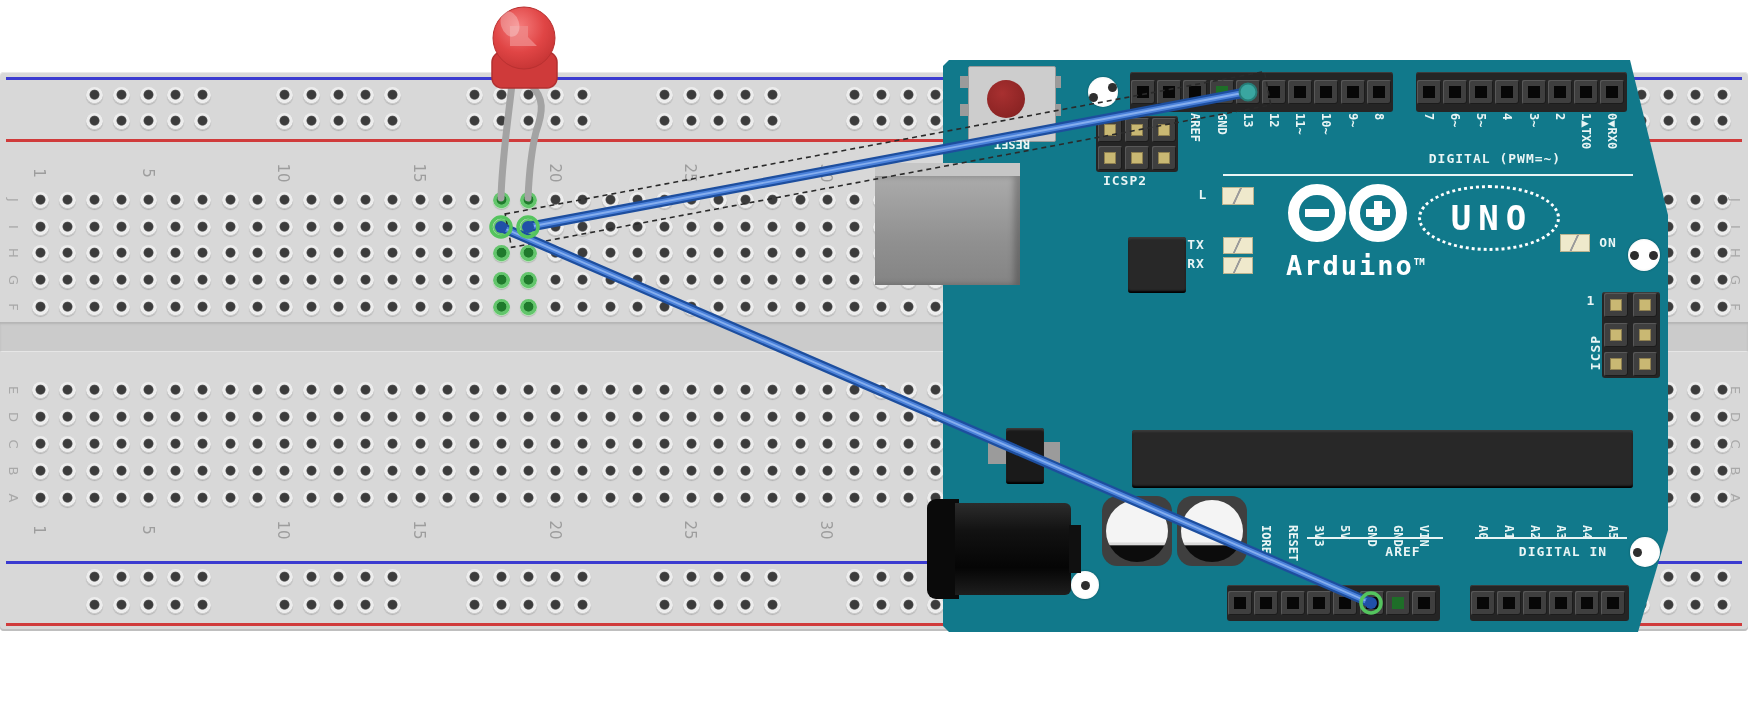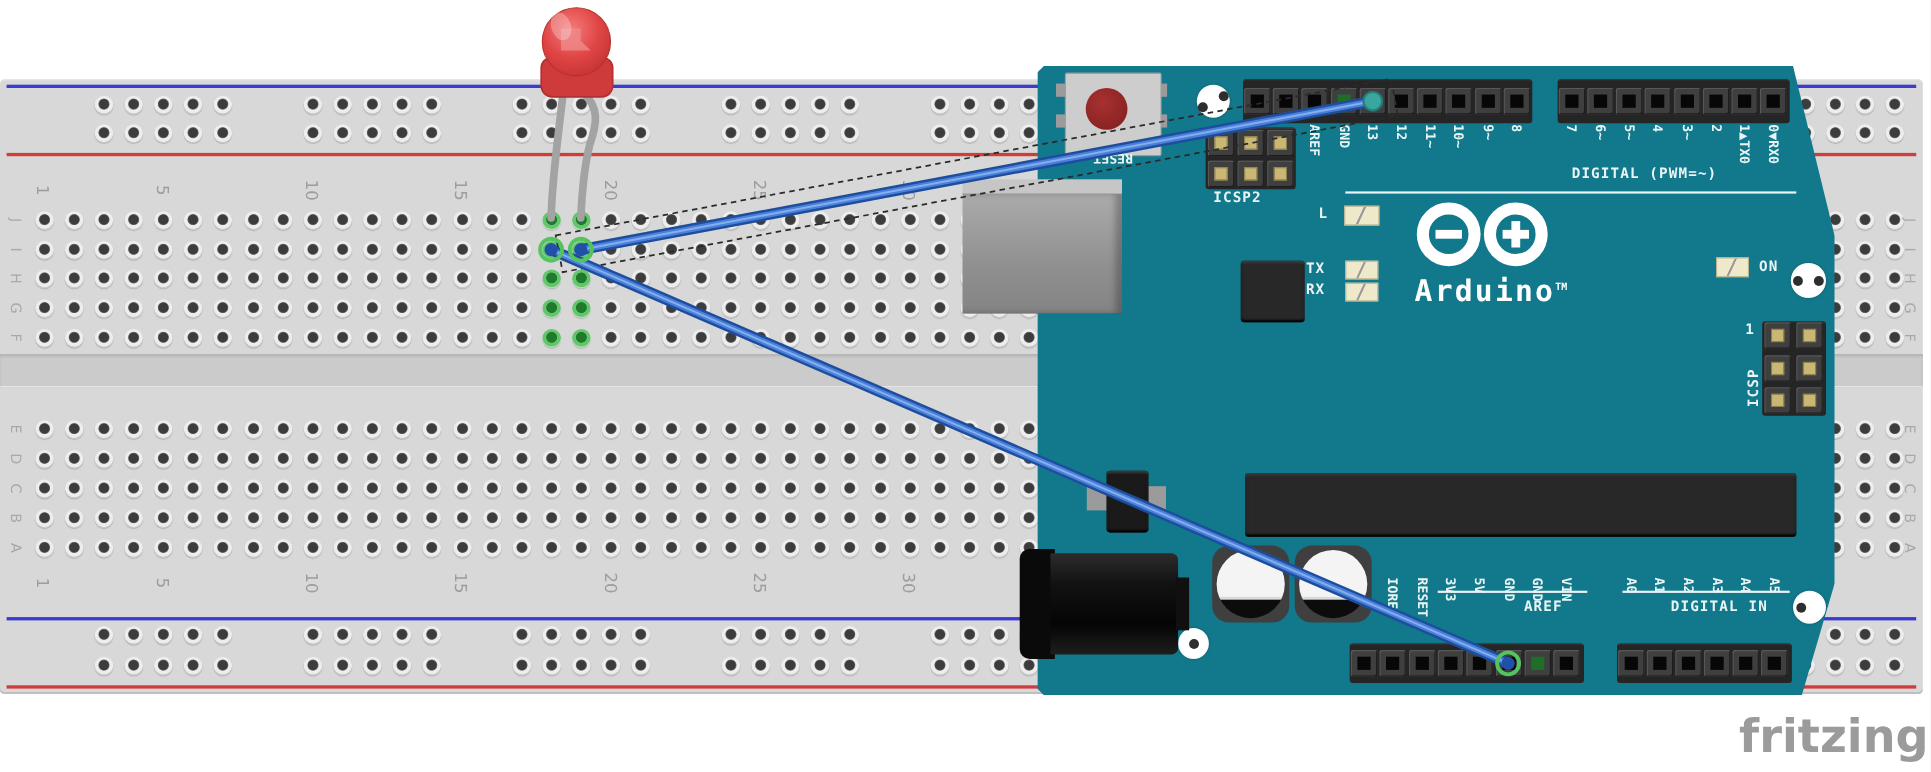--- a/index.html
+++ b/index.html
@@ -981,20 +981,23 @@
     <div class="ledbox" style="left:280px;top:197px;width:28px;height:15px;"></div>
     <div class="ledbox" style="left:617px;top:174px;width:28px;height:16px;"></div>
     <div class="caption" style="left:648px;top:175px;width:34px;">ON</div>
 
     <div class="ring" style="left:345px;top:124px;"></div>
     <div class="ring" style="left:406px;top:124px;"></div>
     <div style="position:absolute;left:362px;top:149px;width:24px;height:8px;background:#fff;"></div>
     <div style="position:absolute;left:423px;top:149px;width:24px;height:8px;background:#fff;"></div>
     <div style="position:absolute;left:431px;top:141px;width:8px;height:24px;background:#fff;"></div>
     <div id="brand" style="left:343px;top:190px;"><span>Arduino</span><sup>TM</sup></div>
+    <div id="uno-oval" style="left:475px;top:125px;width:136px;height:60px;">
+      <span id="uno-text">UNO</span>
+    </div>
 
     <div class="chip" style="left:185px;top:177px;width:58px;height:56px;"></div>
     <div class="chip" style="left:189px;top:370px;width:501px;height:58px;"></div>
 
     <div class="tab" style="left:45px;top:382px;width:72px;height:22px;"></div>
     <div class="chip" style="left:63px;top:368px;width:38px;height:56px;background:#1a1a1a;"></div>
 
     <div class="cap-oct" style="left:159px;top:436px;">
         <div class="cap-top"></div>
       </div>
@@ -1207,14 +1210,13 @@
 
     <circle cx="501" cy="227" r="10" fill="none" stroke="#54c45e" stroke-width="3.5"></circle>
     <circle cx="501" cy="227" r="6" fill="#2050a8"></circle>
     <circle cx="528" cy="227" r="10" fill="none" stroke="#54c45e" stroke-width="3.5"></circle>
     <circle cx="528" cy="227" r="6" fill="#2050a8"></circle>
     <circle cx="1371" cy="603" r="10" fill="none" stroke="#54c45e" stroke-width="3.5"></circle>
     <circle cx="1371" cy="603" r="6" fill="#2050a8"></circle>
     <circle cx="1248" cy="92" r="8.5" fill="#3aa6a0" stroke="#267d78" stroke-width="2"></circle>
   </svg>
 
-  <div id="watermark">fritzing</div>
 </div>
 
 </body></html>

